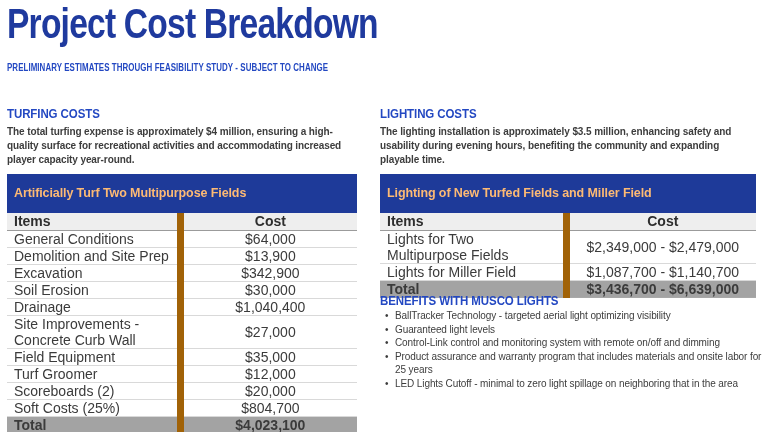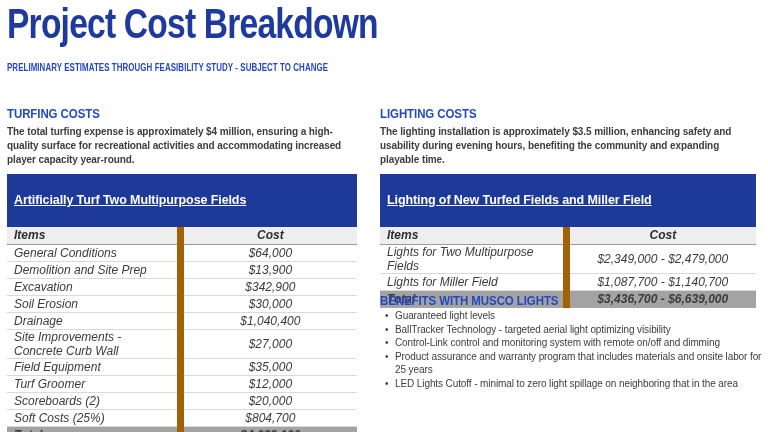--- a/index.html
+++ b/index.html
@@ -22,24 +22,24 @@
     margin:0 0 4px 0; font-size:12.5px; font-weight:bold; letter-spacing:-0.1px;
     color:#2348c2; transform:scaleX(0.92); transform-origin:left top; white-space:nowrap;
   }
   .col-left  { position:absolute; left:7px;   top:107px; width:352px; }
   .col-right { position:absolute; left:380px; top:107px; width:378px; }
   .body-text { margin:1px 0 0 0; font-size:10px; line-height:14px; color:#3d3d3d; letter-spacing:-0.1px;font-weight:bold; }
 
   .table-wrap-left  { position:absolute; left:7px;   top:174px; width:350px; }
   .table-wrap-right { position:absolute; left:380px; top:174px; width:376px; }
   .table-bar {
-    background:#1e3a99; color:#ffffff; font-weight:bold; font-size:12.5px;
-    line-height:13px; padding:20px 7px; letter-spacing:-0.1px;text-decoration:underline;
+    background:#1e3a99; color:#fdba74; font-weight:bold; font-size:12.5px;
+    line-height:13px; padding:13px 7px; letter-spacing:-0.1px;
   }
-  table.cost-table { width:100%; border-collapse:collapse; font-size:12px; color:#3b3b3b; table-layout:fixed;font-style:italic; }
+  table.cost-table { width:100%; border-collapse:collapse; font-size:14px; color:#3b3b3b; table-layout:fixed; }
   .cost-table th, .cost-table td { padding:0 7px; height:17px; border-bottom:1px solid #d9d9d9; font-weight:normal; }
   .cost-table th { background:#eeeeee; border-bottom:1px solid #9b9b9b; font-weight:bold; color:#2e2e2e; }
   .cell-item { text-align:left; width:49.5%; }
   .cell-cost { text-align:center; border-left:7px solid #a16207; }
   tr.total-row td { background:#a3a3a3; font-weight:bold; border-top:1px solid #a8a8a8; border-bottom:1px solid #a8a8a8; }
 
   .benefits-heading {
     position:absolute; left:380px; top:294px; margin:0;
     font-size:12.5px; font-weight:bold; letter-spacing:-0.1px;
     color:#2348c2; transform:scaleX(0.92); transform-origin:left top; white-space:nowrap;
@@ -151,20 +151,20 @@
         <tr class="total-row">
             <td class="cell-item">Total</td>
             <td class="cell-cost">$3,436,700 - $6,639,000</td>
           </tr>
       </tbody>
     </table>
   </div>
 
   <h2 class="benefits-heading">BENEFITS WITH MUSCO LIGHTS</h2>
   <ul class="benefits-list">
+    <li>BallTracker Technology - targeted aerial light optimizing visibility</li>
     <li>Guaranteed light levels</li>
-    <li>BallTracker Technology - targeted aerial light optimizing visibility</li>
     <li>Control-Link control and monitoring system with remote on/off and dimming</li>
     <li>Product assurance and warranty program that includes materials and onsite labor for 25 years</li>
     <li>LED Lights Cutoff - minimal to zero light spillage on neighboring that in the area</li>
   </ul>
 
 </div>
 
 </body></html>

